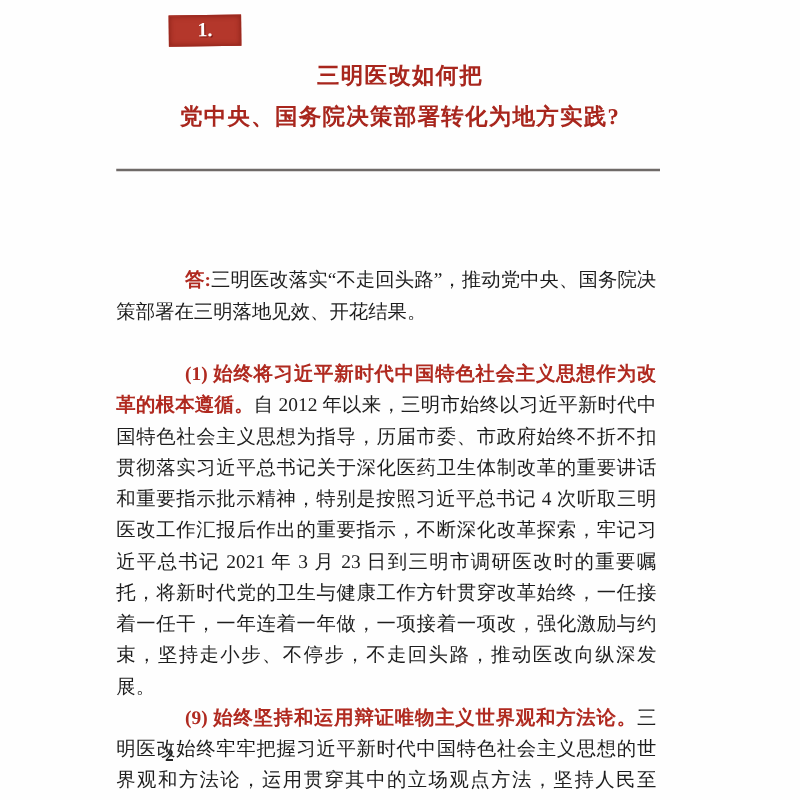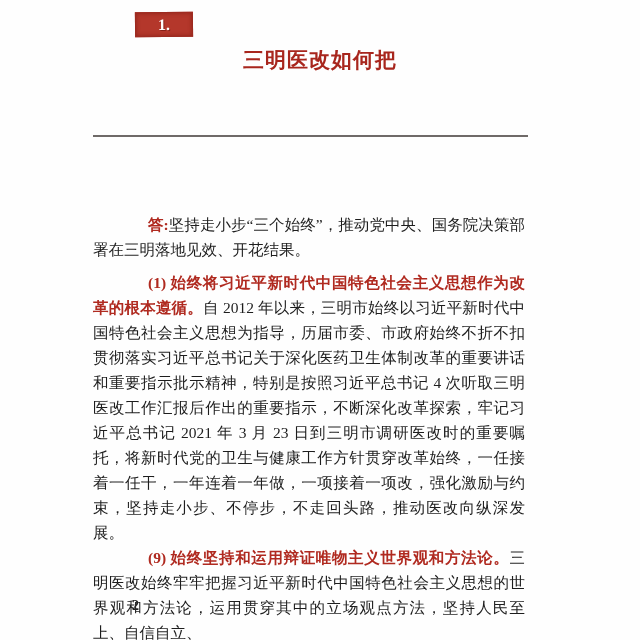--- a/index.html
+++ b/index.html
@@ -34,21 +34,21 @@
     text-shadow: 1px 1px 0 rgba(100, 15, 8, 0.6);
   }
   .title-block {
     position: absolute;
     top: 44px;
     left: 0;
     width: 640px;
     text-align: center;
     color: #a8261d;
     font-weight: bold;
-    font-size: 21px;
+    font-size: 18px;
     line-height: 33px;
     letter-spacing: 1px;
   }
   .rule {
     position: absolute;
     top: 135px;
     left: 93px;
     width: 435px;
     height: 2px;
     background: #6f6a68;
@@ -63,21 +63,21 @@
     font-size: 15.5px;
     line-height: 25px;
     color: #1d1d1d;
     text-align: justify;
   }
   .content p {
     margin: 0;
     text-indent: 55px;
   }
   .content p.spaced {
-    margin-top: 8px;
+    margin-top: 25px;
   }
   .red-lead {
     color: #b02a20;
     font-weight: bold;
   }
   .page-number {
     position: absolute;
     left: 132px;
     top: 598px;
     font-size: 14px;
@@ -87,27 +87,28 @@
 </style>
 </head>
 <body>
 
 <div class="page">
 
   <div class="chapter-badge">1.</div>
 
   <div class="title-block">
     <div>三明医改如何把</div>
+    <div>党中央、国务院决策部署转化为地方实践?</div>
   </div>
 
   <hr class="rule">
 
   <div class="content">
 
-    <p><span class="red-lead">答:</span><span>坚持走小步“三个始终”，推动党中央、国务院决策部署在三明落地见效、开花结果。</span></p>
+    <p><span class="red-lead">答:</span><span>三明医改落实“不走回头路”，推动党中央、国务院决策部署在三明落地见效、开花结果。</span></p>
 
     <p class="spaced"><span class="red-lead">(1) 始终将习近平新时代中国特色社会主义思想作为改革的根本遵循。</span><span>自 2012 年以来，三明市始终以习近平新时代中国特色社会主义思想为指导，历届市委、市政府始终不折不扣贯彻落实习近平总书记关于深化医药卫生体制改革的重要讲话和重要指示批示精神，特别是按照习近平总书记 4 次听取三明医改工作汇报后作出的重要指示，不断深化改革探索，牢记习近平总书记 2021 年 3 月 23 日到三明市调研医改时的重要嘱托，将新时代党的卫生与健康工作方针贯穿改革始终，一任接着一任干，一年连着一年做，一项接着一项改，强化激励与约束，坚持走小步、不停步，不走回头路，推动医改向纵深发展。</span></p>
 
     <p><span class="red-lead">(9) 始终坚持和运用辩证唯物主义世界观和方法论。</span><span>三明医改始终牢牢把握习近平新时代中国特色社会主义思想的世界观和方法论，运用贯穿其中的立场观点方法，坚持人民至上、自信自立、</span></p>
 
   </div>
 
   <div class="page-number">2</div>
 
 </div>

